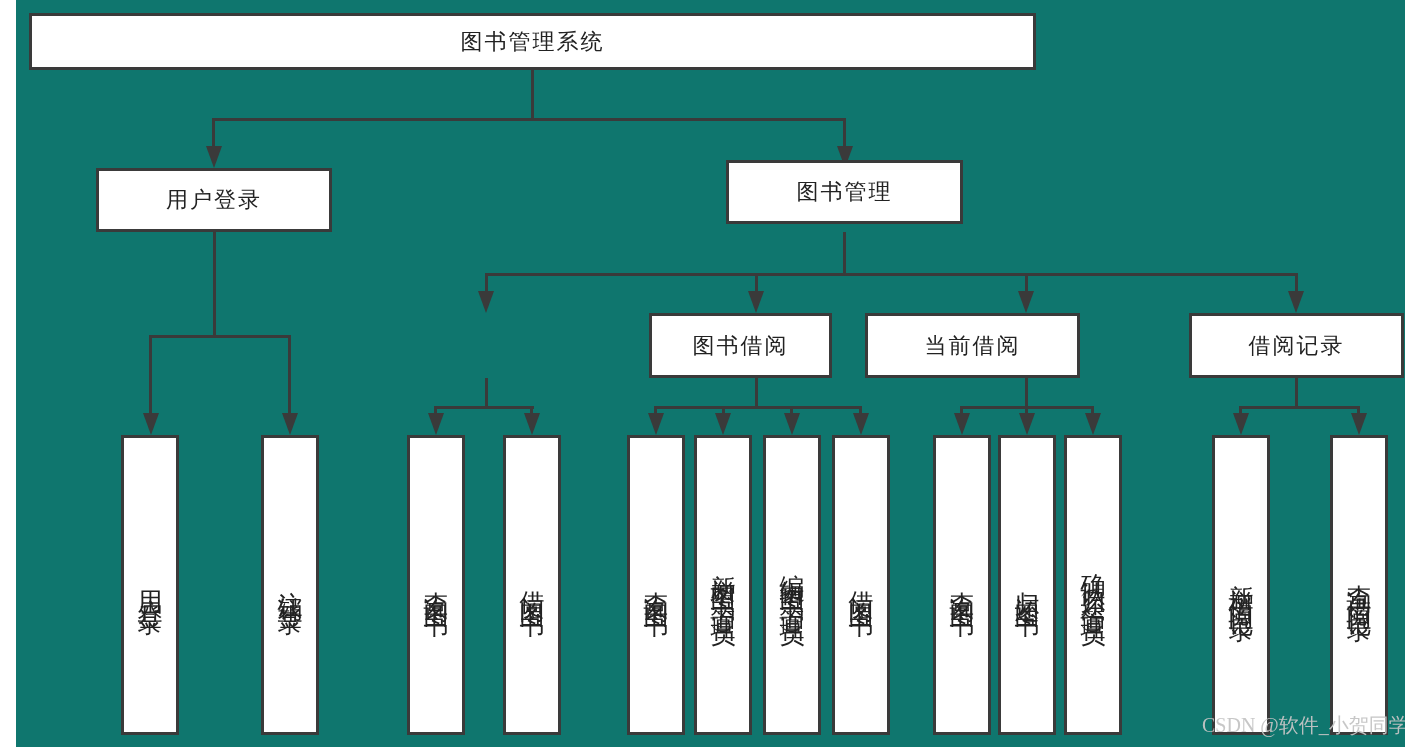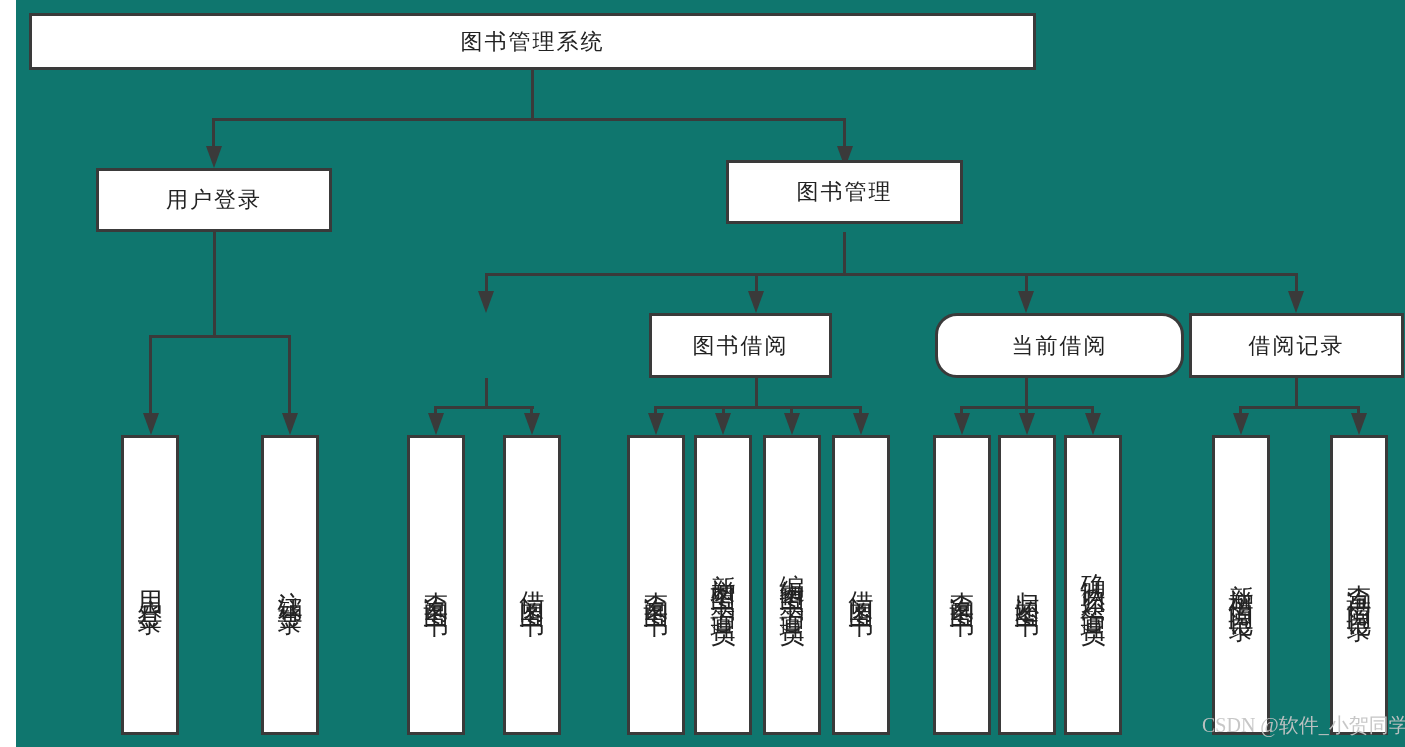--- a/index.html
+++ b/index.html
@@ -68,21 +68,21 @@
   <div class="vline" style="left:739px;top:273px;width:3px;height:22px;"></div>
   <div class="arrow" style="left:732px;top:291px;"></div>
   <div class="vline" style="left:1009px;top:273px;width:3px;height:22px;"></div>
   <div class="arrow" style="left:1002px;top:291px;"></div>
   <div class="vline" style="left:1279px;top:273px;width:3px;height:22px;"></div>
   <div class="arrow" style="left:1272px;top:291px;"></div>
 
   <div class="box" style="left:633px;top:313px;width:183px;height:65px;text-align:center;">
     <span>图书借阅</span>
   </div>
-  <div class="box" style="left:919px;top:313px;width:249px;height:65px;border-radius:22px;">
+  <div class="box" style="left:849px;top:313px;width:215px;height:65px;">
     <span>当前借阅</span>
   </div>
   <div class="box" style="left:1173px;top:313px;width:215px;height:65px;">
     <span>借阅记录</span>
   </div>
 
   <div class="vline" style="left:469px;top:378px;width:3px;height:28px;"></div>
   <div class="hline" style="left:418px;top:406px;width:100px;height:3px;"></div>
   <div class="vline" style="left:418px;top:406px;width:3px;height:9px;"></div>
   <div class="arrow" style="left:412px;top:413px;"></div>

